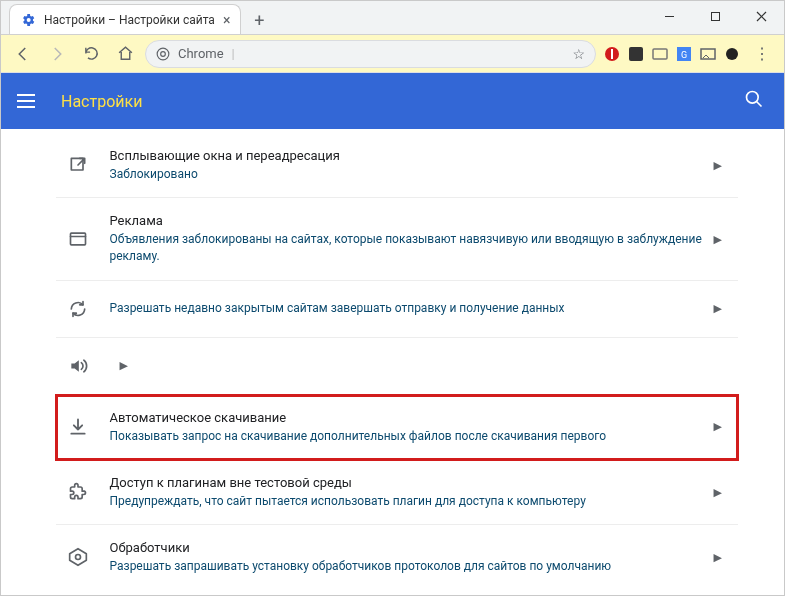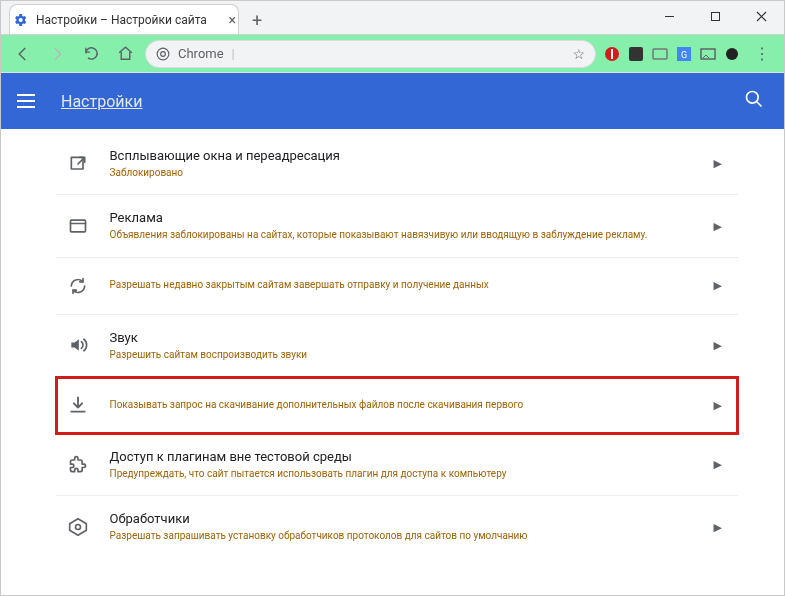--- a/index.html
+++ b/index.html
@@ -22,42 +22,42 @@
   padding: 2px 0 0 8px;
   position: relative;
   border-bottom: 1px solid #d0d0d0;
 }
 .tab {
   background: #fff;
   height: 30px;
   border-radius: 8px 8px 0 0;
   display: flex;
   align-items: center;
-  padding: 0 2px;
+  padding: 0 10px;
   gap: 8px;
   min-width: 230px;
   border: 1px solid #d0d0d0;
   border-bottom: none;
 }
 .tab .favicon { width: 16px; height: 16px; color: #3367d6; }
 .tab .title { font-size: 12px; color: #333; flex: 1; white-space: nowrap; overflow: hidden; }
 .tab .close-x { font-size: 14px; color: #5f6368; cursor: pointer; }
 .newtab {
   width: 28px; height: 28px; display: flex; align-items: center; justify-content: center;
   color: #5f6368; font-size: 18px; margin-left: 4px;
 }
 .win-controls {
   position: absolute; right: 0; top: 0; display: flex; height: 30px;
 }
 .win-btn {
   width: 46px; display: flex; align-items: center; justify-content: center;
   font-size: 14px; color: #333;
 }
 .toolbar {
-  height: 38px; background: #86efac; display: flex; align-items: center;
+  height: 38px; background: #fef9c3; display: flex; align-items: center;
   padding: 12px 8px; gap: 6px; border-bottom: 1px solid #e0e0e0;
 }
 .tb-icon {
   width: 28px; height: 28px; display: flex; align-items: center; justify-content: center;
   color: #5f6368; font-size: 15px;
 }
 .tb-icon.disabled { color: #b8b8b8; }
 .omnibox {
   flex: 1; height: 28px; border: 1px solid #dadce0; border-radius: 14px;
   display: flex; align-items: center; padding: 0 10px; gap: 8px;
@@ -68,22 +68,22 @@
 .omnibox .sep { color: #bdbdbd; }
 .omnibox .url { color: #757575; font-size: 13px; }
 .omnibox .star { color: #5f6368; font-size: 14px; margin-left: auto; }
 .ext-icons { display: flex; gap: 4px; align-items: center; }
 .ext-ic { width: 20px; height: 20px; display: flex; align-items: center; justify-content: center; font-size: 13px; }
 .menu-dots {
   width: 28px; height: 28px; display: flex; align-items: center; justify-content: center;
   color: #5f6368; font-size: 16px;
 }
 .blue-header {
-  height: 56px; background: #3367d6; color: #e5e5e5;
-  display: flex; align-items: center; padding: 0 16px; text-decoration: underline;
+  height: 56px; background: #3367d6; color: #fde047;
+  display: flex; align-items: center; padding: 0 16px;
 }
 .burger { width: 24px; height: 24px; margin-right: 20px; display: flex; flex-direction: column; justify-content: center; gap: 4px; }
 .burger span { display: block; height: 2px; background: #fff; width: 18px; }
 .header-title { font-size: 16px; font-weight: 400; flex: 1; }
 .search-ic { width: 24px; height: 24px; color: #fff; }
 .content {
   height: calc(596px - 34px - 38px - 56px);
   overflow-y: scroll;
   background: #fff;
   padding: 4px 0 3px 0;
@@ -98,21 +98,21 @@
   border-bottom: 1px solid #ededed;
   position: relative;
 }
 .row:last-child { border-bottom: none; }
 .row-icon {
   width: 28px; height: 28px; margin-right: 18px; color: #5f6368;
   display: flex; align-items: center; justify-content: center; flex-shrink: 0;
 }
 .row-body { flex: 1; min-width: 0; }
 .row-title { font-size: 13px; color: #202124; line-height: 1.45; }
-.row-sub { font-size: 10px; color: #a16207; line-height: 1.45; }
+.row-sub { font-size: 12px; color: #0c4a6e; line-height: 1.45; }
 .row-arrow { width: 16px; color: #5f6368; font-size: 11px; margin-left: 10px; }
 .highlighted {
   outline: 3px solid #d21c1c;
   outline-offset: -2px;
 }
 ::-webkit-scrollbar { width: 14px; }
 ::-webkit-scrollbar-track { background: #f1f1f1; }
 ::-webkit-scrollbar-thumb { background: #c1c1c1; border-radius: 2px; }
 svg { display: block; }
 </style>
@@ -276,33 +276,30 @@
         </div>
         <div class="row-arrow">▶</div>
       </div>
       <div class="row">
         <div class="row-icon">
           <svg width="20" height="20" viewBox="0 0 24 24" fill="none" stroke="#5f6368" stroke-width="2" stroke-linecap="round" stroke-linejoin="round">
             <polygon points="4 9 8 9 13 5 13 19 8 15 4 15 4 9" fill="#5f6368" stroke="none"></polygon>
             <path d="M16 8a5 5 0 0 1 0 8M19 5a9 9 0 0 1 0 14"></path>
           </svg>
         </div>
-        <div class="row-body">
-          <div class="row-title">Звук</div>
-          <div class="row-sub">Разрешить сайтам воспроизводить звуки</div>
-        </div>
         <div class="row-arrow">▶</div>
       </div>
       <div class="row highlighted">
         <div class="row-icon">
           <svg width="20" height="20" viewBox="0 0 24 24" fill="none" stroke="#5f6368" stroke-width="2" stroke-linecap="round" stroke-linejoin="round">
             <path d="M12 3v12M7 10l5 5 5-5M4 20h16" stroke-width="2.2"></path>
           </svg>
         </div>
         <div class="row-body">
+          <div class="row-title">Автоматическое скачивание</div>
           <div class="row-sub">Показывать запрос на скачивание дополнительных файлов после скачивания первого</div>
         </div>
         <div class="row-arrow">▶</div>
       </div>
       <div class="row">
         <div class="row-icon">
           <svg width="20" height="20" viewBox="0 0 24 24" fill="none" stroke="#5f6368" stroke-width="2" stroke-linecap="round" stroke-linejoin="round">
             <path d="M20 11h-3V8a2 2 0 0 0-2-2h-3V4a2 2 0 1 0-4 0v2H5a2 2 0 0 0-2 2v3h2a2 2 0 1 1 0 4H3v3a2 2 0 0 0 2 2h3v-2a2 2 0 1 1 4 0v2h3a2 2 0 0 0 2-2v-3h2a2 2 0 1 0 0-4z"></path>
           </svg>
         </div>

